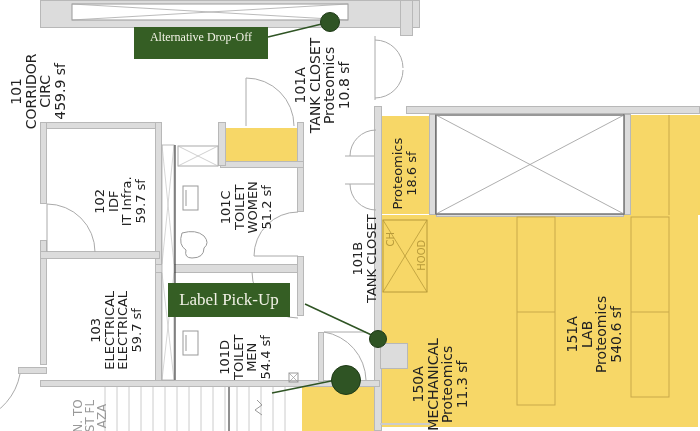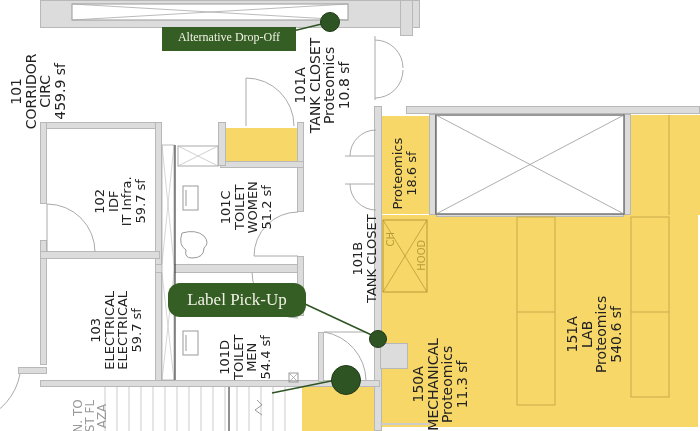--- a/index.html
+++ b/index.html
@@ -216,16 +216,16 @@
   <div class="rlabel" style="left:60px;top:398px;width:60px;font-size:12px;color:#999;line-height:1.0;">
     <span>N. TO</span>
     <span>ST FL</span>
     <span>AZA</span>
   </div>
 
   <div class="dot" style="left:320px;top:12px;width:20px;height:20px;"></div>
   <div class="dot" style="left:369px;top:330px;width:18px;height:18px;"></div>
   <div class="dot" style="left:331px;top:365px;width:30px;height:30px;"></div>
 
-  <div class="callout" style="left:134px;top:27px;width:134px;height:24px;font-size:12px;line-height:20px;margin-left:28px;">Alternative Drop-Off</div>
-  <div class="callout" style="left:168px;top:283px;width:138px;height:34px;font-size:17px;line-height:34px;border-radius:12px;">Label Pick-Up</div>
+  <div class="callout" style="left:134px;top:27px;width:134px;height:32px;font-size:12px;line-height:20px;">Alternative Drop-Off</div>
+  <div class="callout" style="left:168px;top:283px;width:122px;height:34px;font-size:17px;line-height:34px;">Label Pick-Up</div>
 
 </div>
 
 </body></html>

